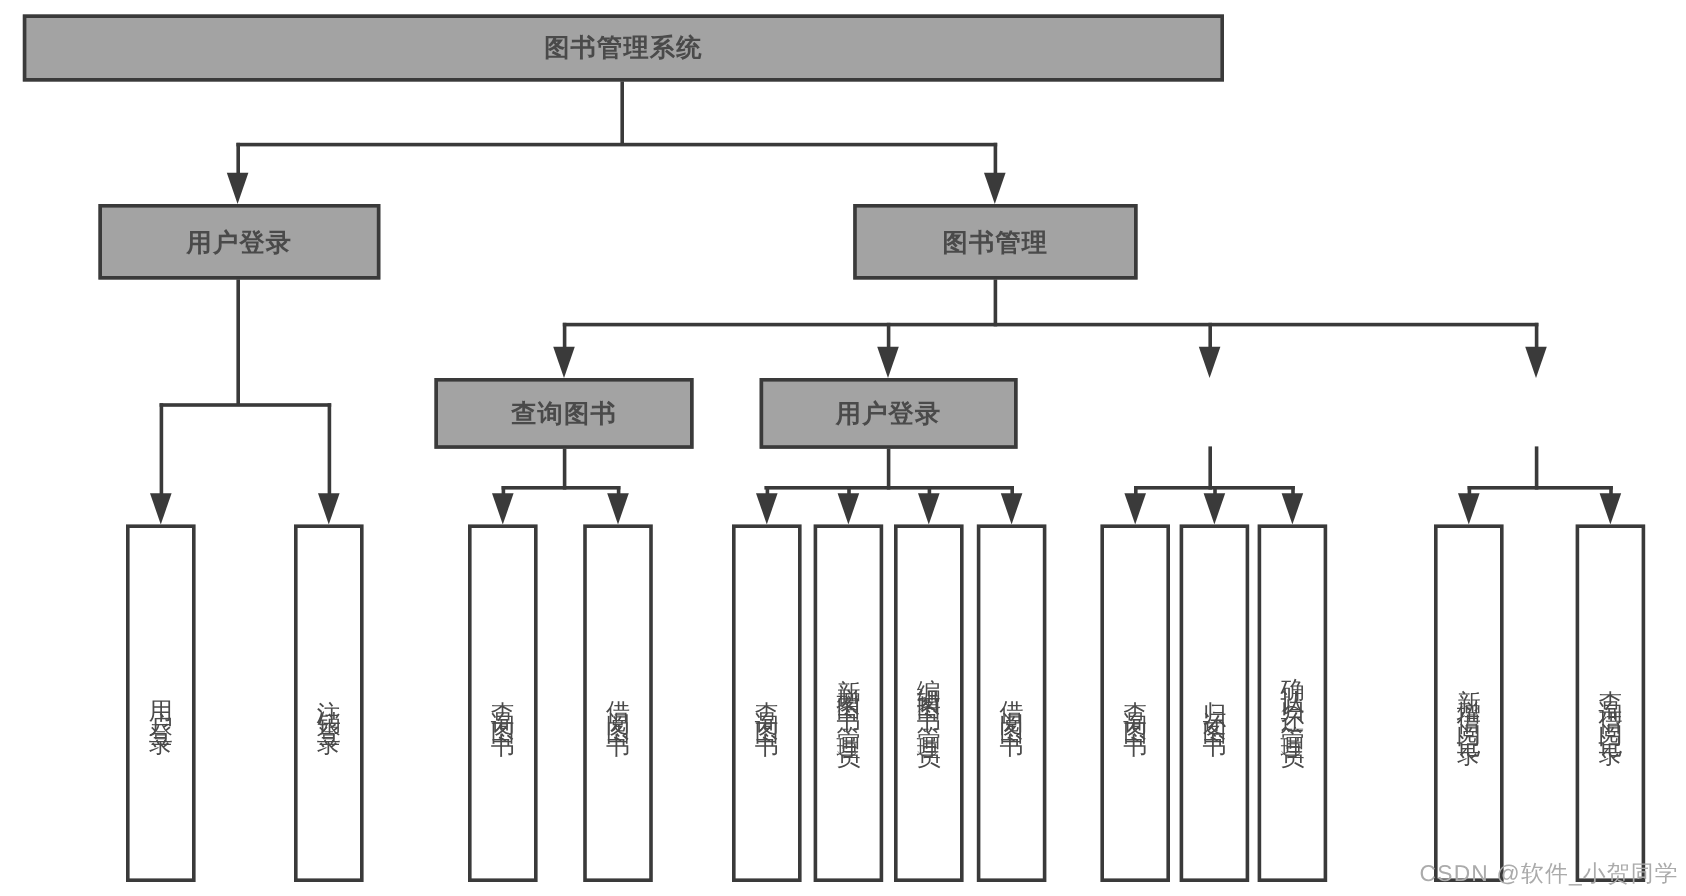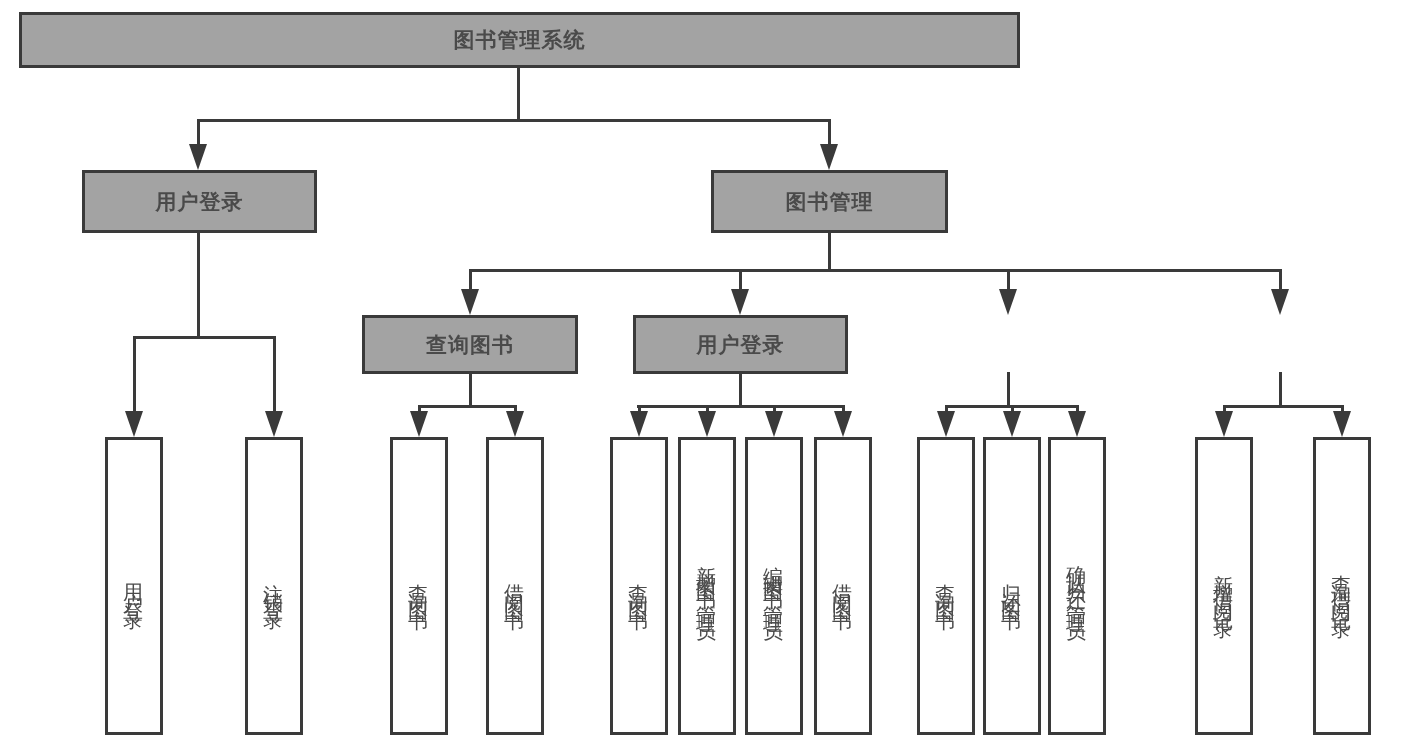--- a/index.html
+++ b/index.html
@@ -117,14 +117,15 @@
   <div class="vbox" style="left:745px;letter-spacing:8px">编辑图书（管理员）</div>
   <div class="vbox" style="left:814px">借阅图书</div>
 
   <div class="vbox" style="left:917px">查询图书</div>
   <div class="vbox" style="left:983px">归还图书</div>
   <div class="vbox" style="left:1048px;letter-spacing:8px">确认归还（管理员）</div>
 
   <div class="vbox" style="left:1195px">新增借阅记录</div>
   <div class="vbox" style="left:1313px">查询借阅记录</div>
 
+  <div class="watermark">CSDN @软件_小贺同学</div>
 
 </div>
 
 </body></html>

